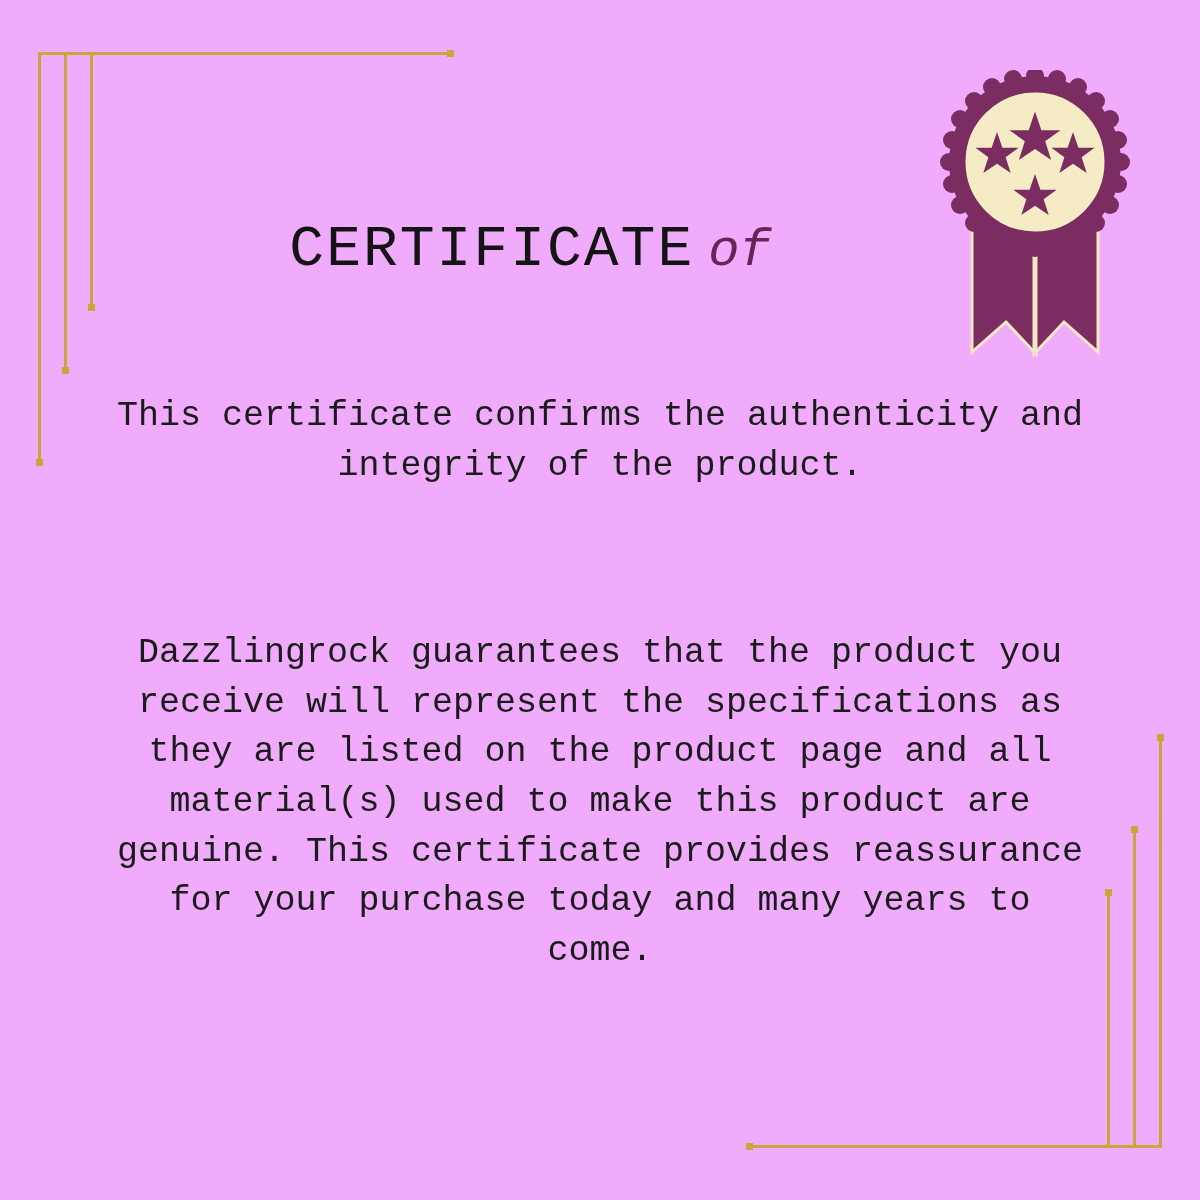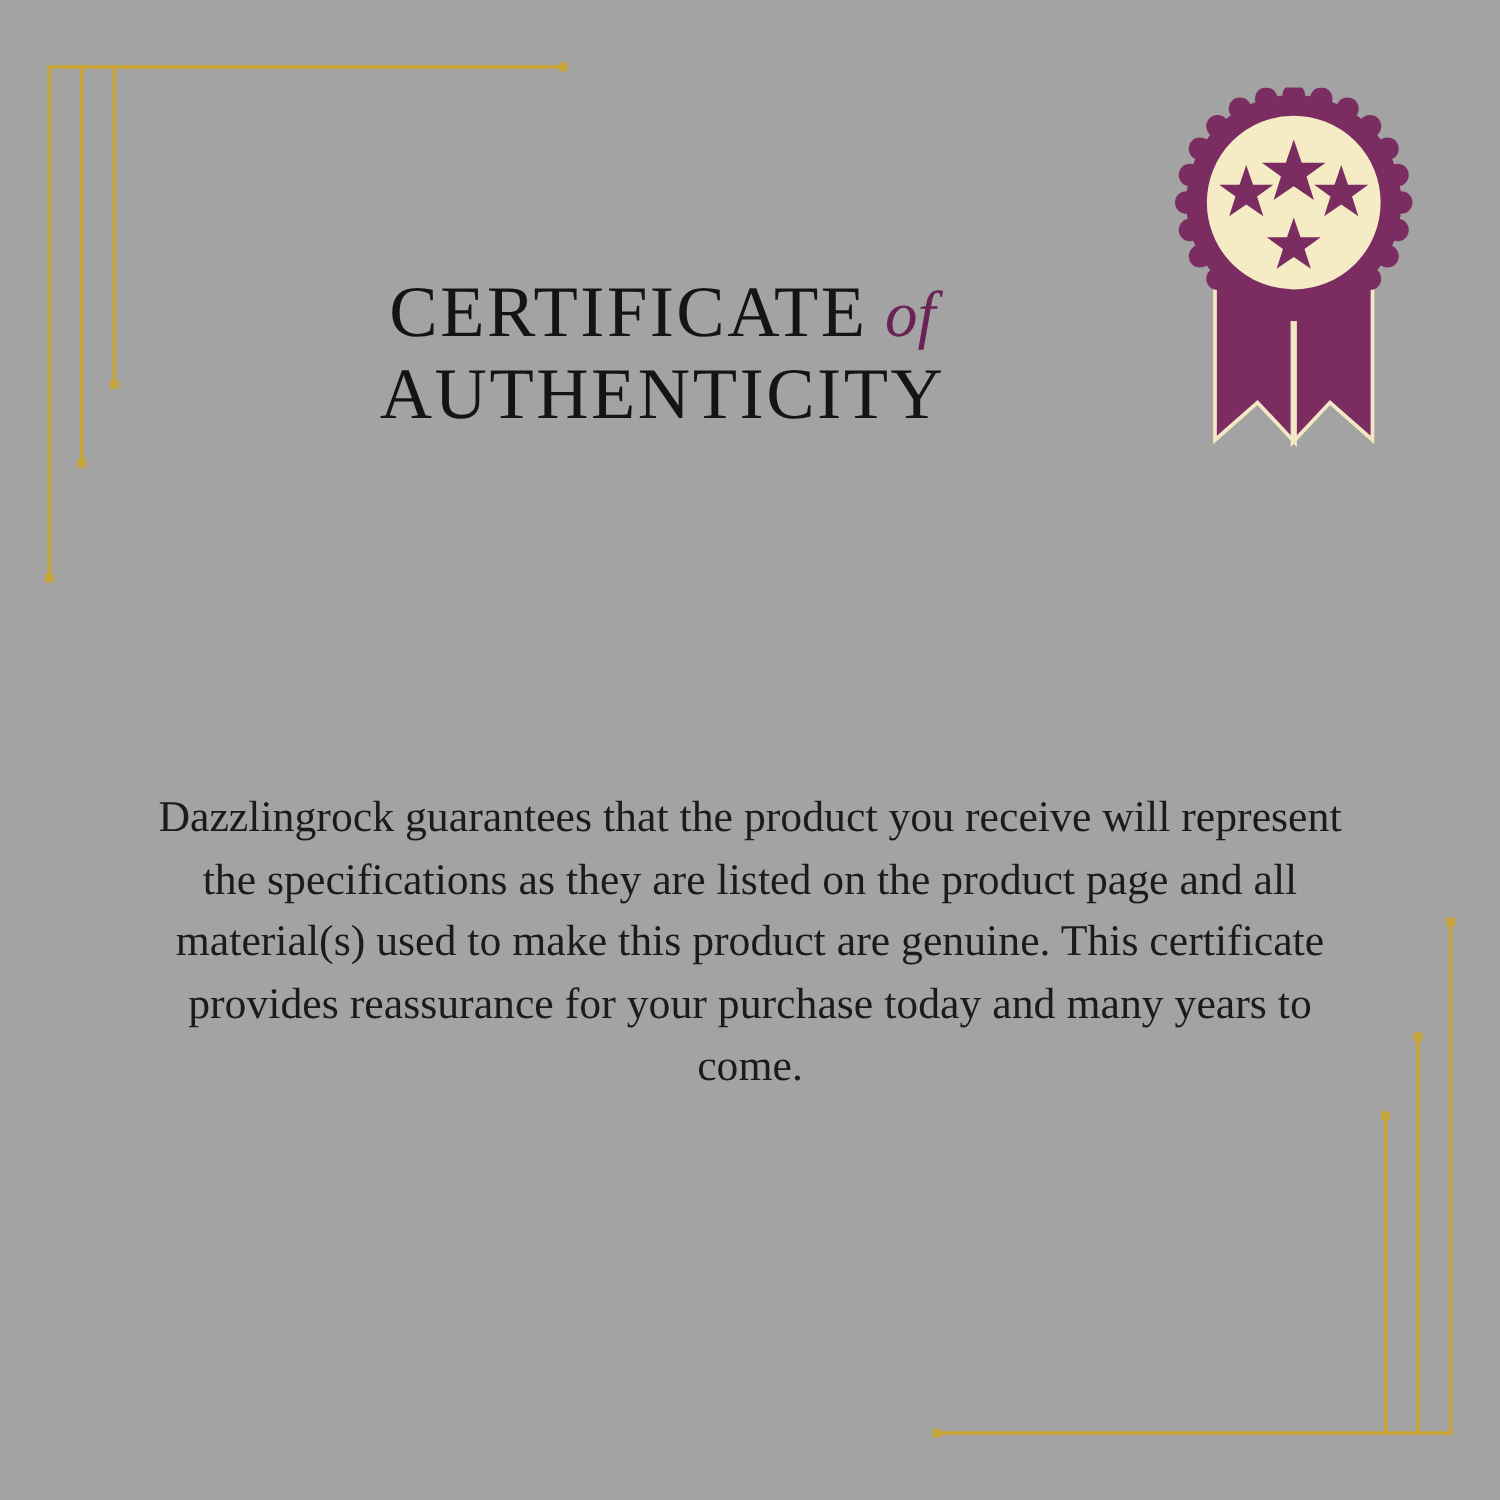--- a/index.html
+++ b/index.html
@@ -4,23 +4,23 @@
 <style>
   html, body {
     margin: 0;
     padding: 0;
     background: #ffffff;
   }
   #certificate {
     position: relative;
     width: 1200px;
     height: 1200px;
-    background: #a3a3a3;
+    background: #f0abfc;
     overflow: hidden;
-    font-family: Liberation Serif, serif;
+    font-family: Liberation Mono, monospace;
     color: #141414;
   }
 
   
   .corner-lines {
     position: absolute;
   }
   .corner-lines .line {
     position: absolute;
     background: #c9a63c;
@@ -178,19 +178,19 @@
           <path d="M0,-50 L7.5,-28 L30,-28 L12,-15 L19,7 L0,-6 L-19,7 L-12,-15 L-30,-28 L-7.5,-28 Z" transform="translate(0,48) scale(0.72)"></path>
         </g>
       </g>
     </svg>
   </div>
 
   <div id="title-block">
     <div id="title-line-1">
       <span>CERTIFICATE</span><span id="title-of">of</span>
     </div>
-    <div id="title-line-2">AUTHENTICITY</div>
   </div>
 
+  <div class="body-paragraph" id="intro-paragraph">This certificate confirms the authenticity and integrity of the product.</div>
 
   <div class="body-paragraph" id="guarantee-paragraph">Dazzlingrock guarantees that the product you receive will represent the specifications as they are listed on the product page and all material(s) used to make this product are genuine. This certificate provides reassurance for your purchase today and many years to come.</div>
 
 </div>
 
 </body></html>

